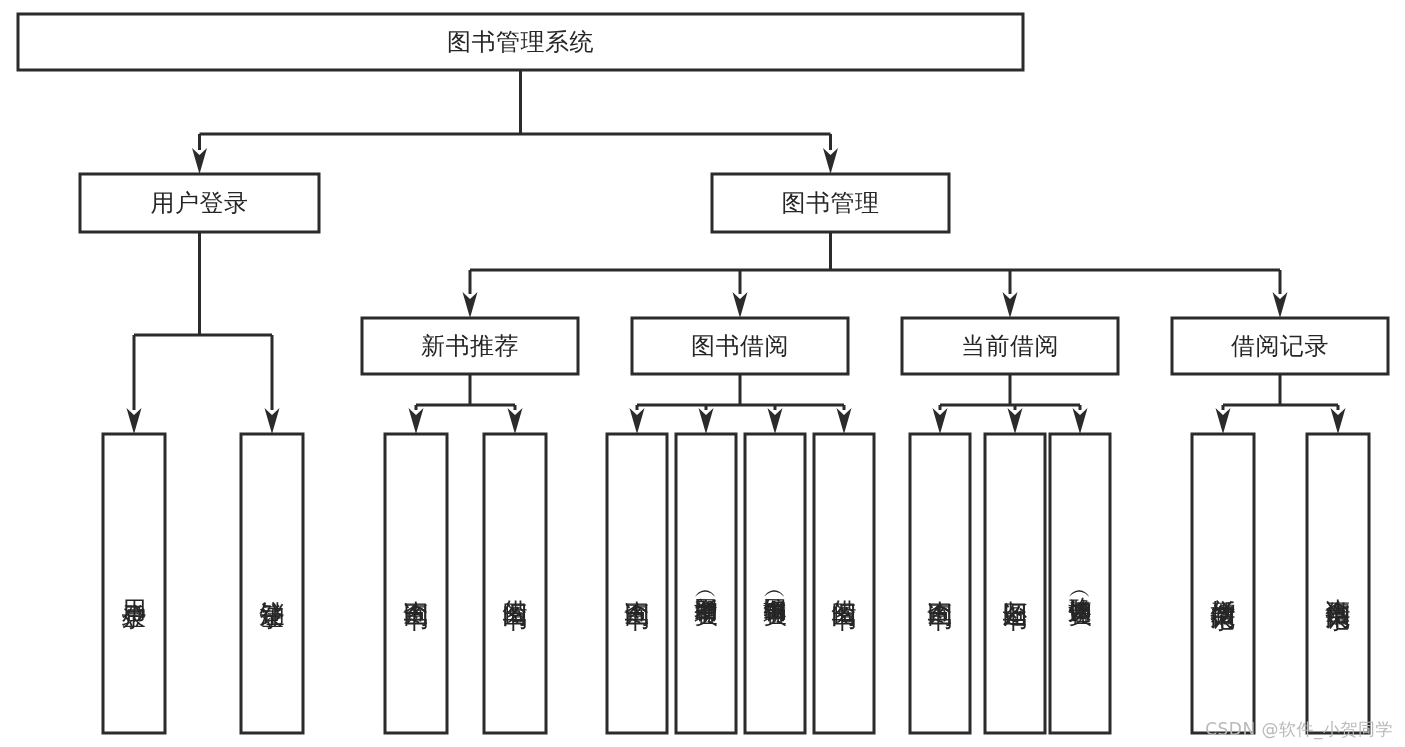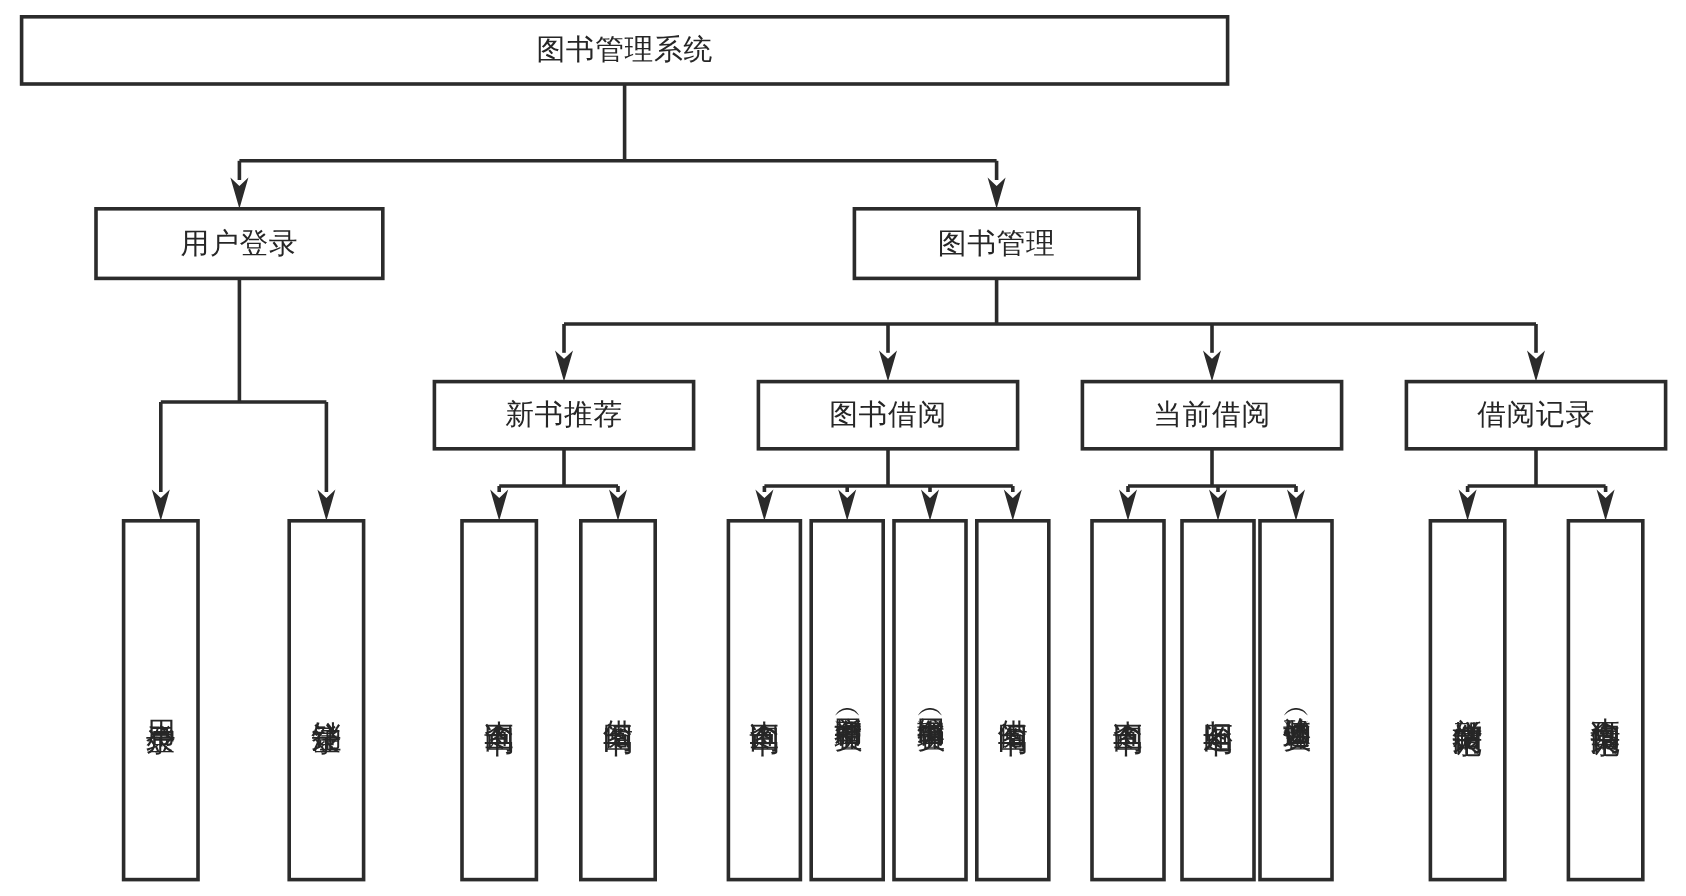--- a/index.html
+++ b/index.html
@@ -186,13 +186,14 @@
       <div class="node-label-v" style="left: 607px; top: 434px; width: 60px; height: 299px;">查询图书</div>
       <div class="node-label-v" style="left: 676px; top: 434px; width: 60px; height: 299px; font-size: 23px; letter-spacing: 1px;">新增图书（管理员）</div>
       <div class="node-label-v" style="left: 745px; top: 434px; width: 60px; height: 299px; font-size: 23px; letter-spacing: 1px;">编辑图书（管理员）</div>
       <div class="node-label-v" style="left: 814px; top: 434px; width: 60px; height: 299px;">借阅图书</div>
       <div class="node-label-v" style="left: 910px; top: 434px; width: 60px; height: 299px;">查询图书</div>
       <div class="node-label-v" style="left: 985px; top: 434px; width: 60px; height: 299px;">归还图书</div>
       <div class="node-label-v" style="left: 1050px; top: 434px; width: 60px; height: 299px; font-size: 23px; letter-spacing: 1px;">确认归还（管理员）</div>
       <div class="node-label-v" style="left: 1192px; top: 434px; width: 62px; height: 299px;">新增借阅记录</div>
       <div class="node-label-v" style="left: 1307px; top: 434px; width: 62px; height: 299px;">查询借阅记录</div>
     </div>
+  <div class="watermark">CSDN @软件_小贺同学</div>
 </div>
 
 </body></html>

